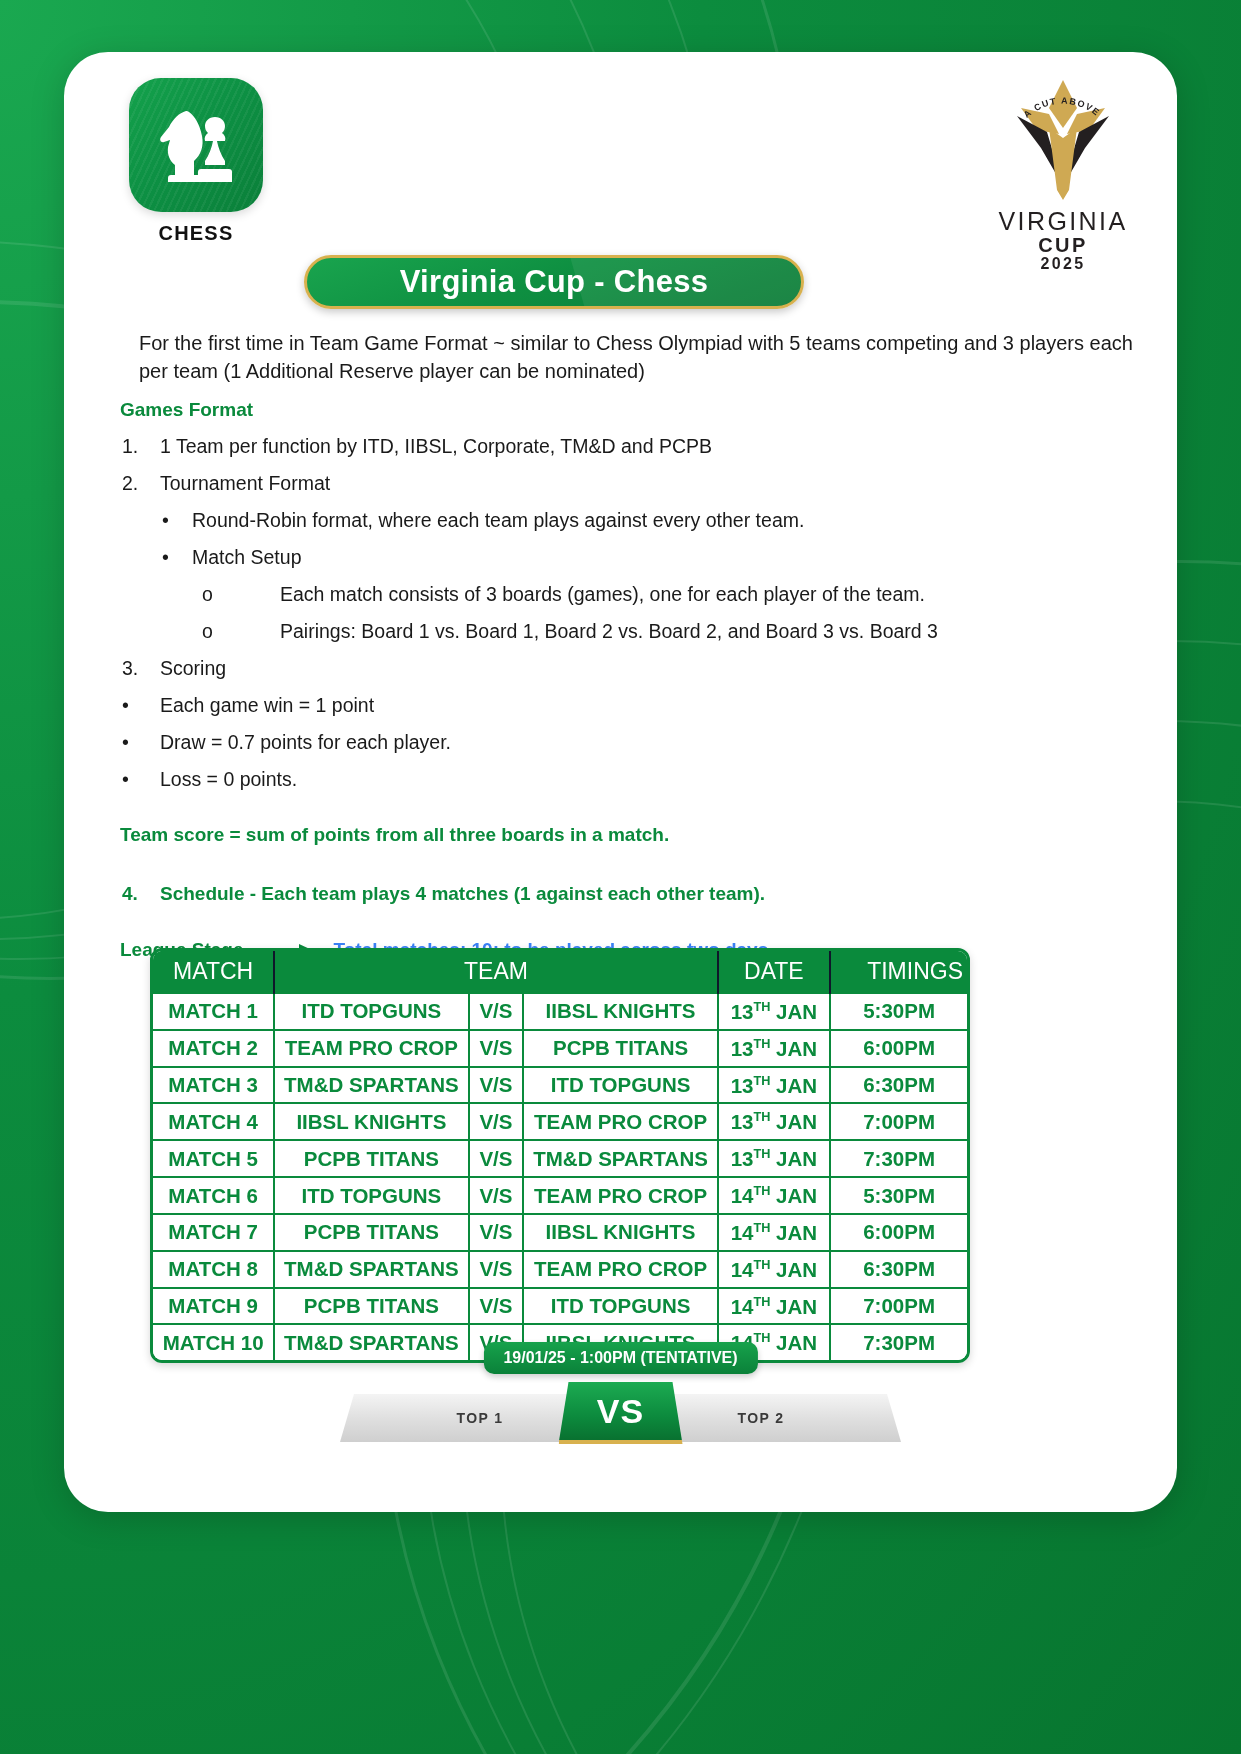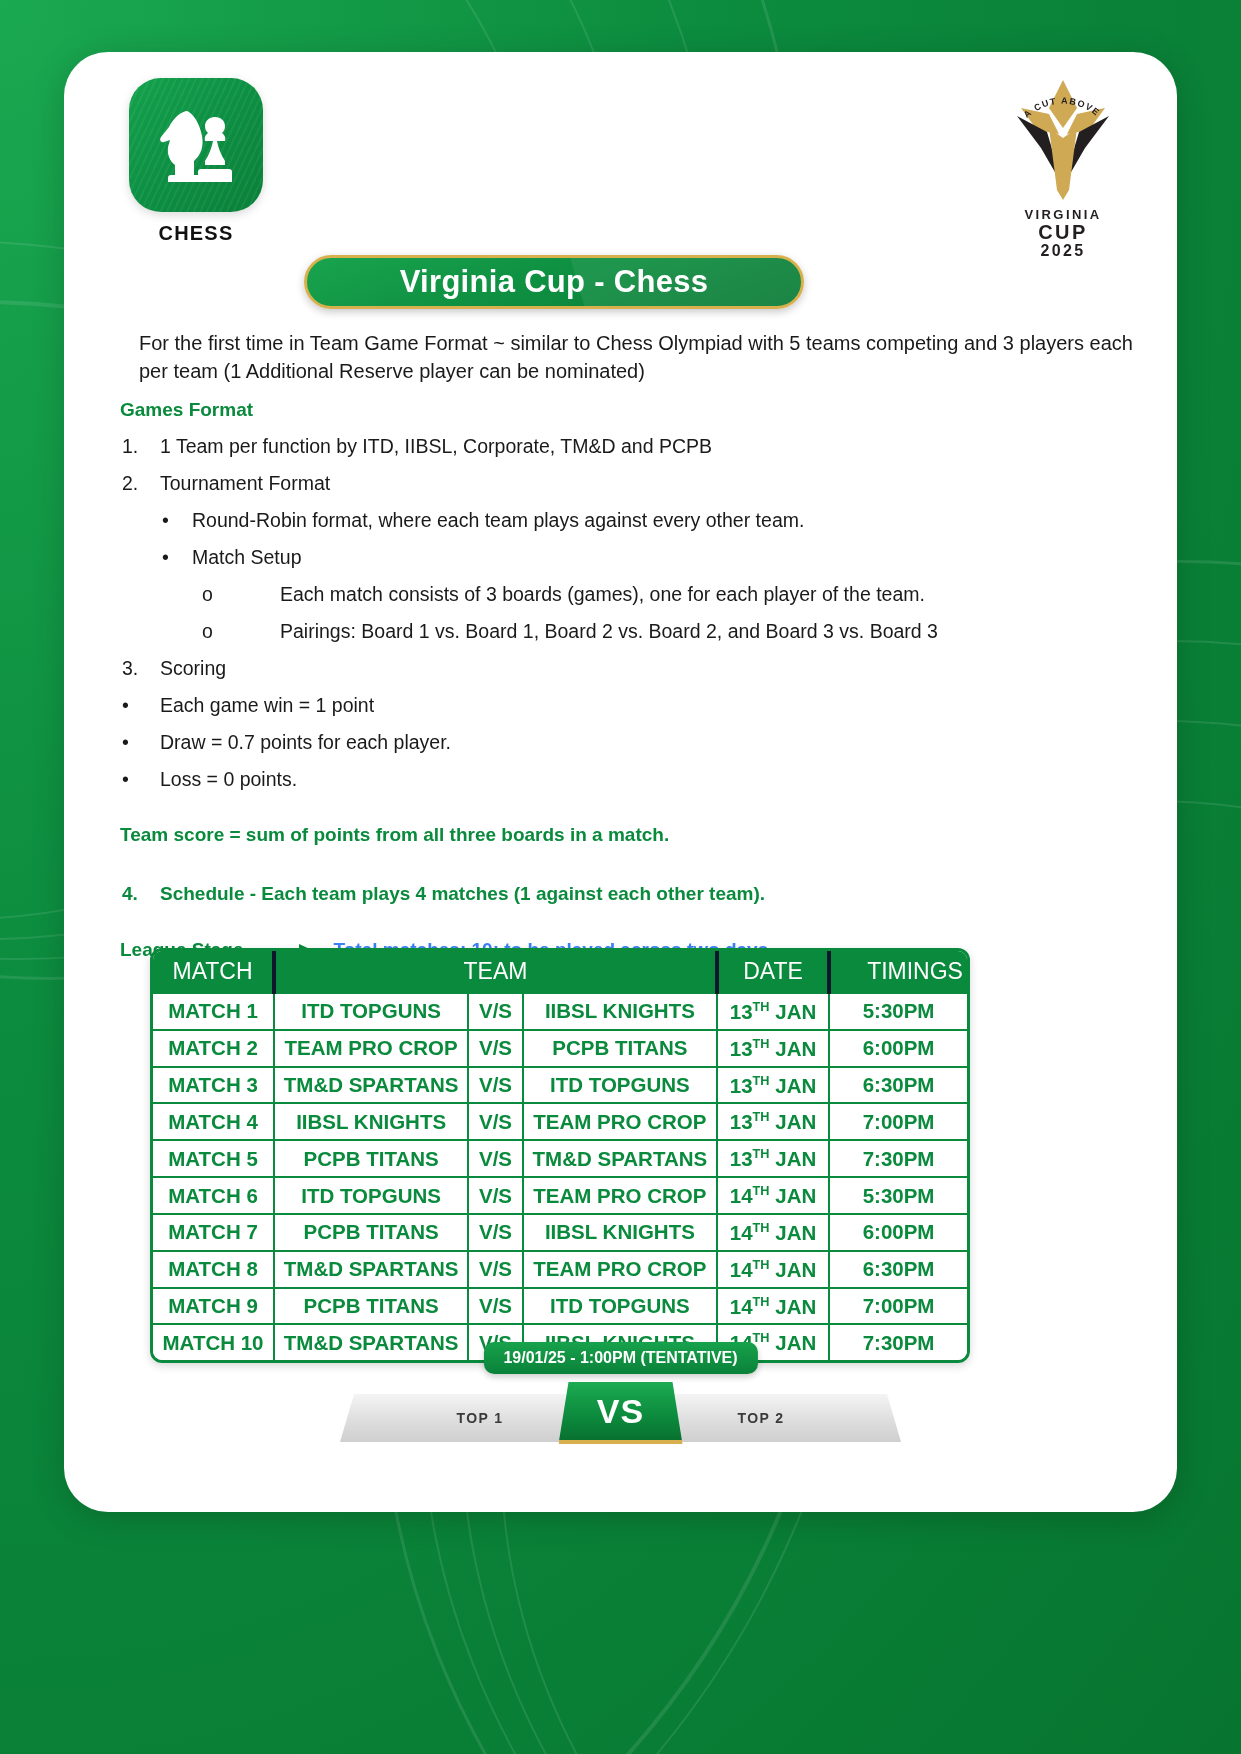--- a/index.html
+++ b/index.html
@@ -61,21 +61,21 @@
   .app-icon-label {
     margin-top:10px;
     font-size:20px; font-weight:bold; letter-spacing:1.2px;
     color:#111; font-family:"Liberation Sans", sans-serif;
   }
 
   
   .vc-logo { position:absolute; right:44px; top:26px; width:140px; text-align:center; }
   .vc-logo .mark { width:112px; height:126px; margin:0 auto; position:relative; }
   .vc-logo .wordmark { margin-top:4px; line-height:1.06; color:#231f20; }
-  .vc-logo .wm1 { font-size:13px; font-weight:bold; letter-spacing:2.4px; }
+  .vc-logo .wm1 { font-size:25px; font-weight:normal; letter-spacing:2.4px; }
   .vc-logo .wm2 { font-size:20px; font-weight:bold; letter-spacing:2.4px; }
   .vc-logo .wm3 { font-size:16px; font-weight:bold; letter-spacing:2.4px; }
 
   
   #title-banner {
     position:absolute; left:240px; top:203px;
     width:500px; height:54px;
     border-radius:27px;
     background:linear-gradient(160deg,#19a44e 0%,#0e8f41 48%,#0b7b37 100%);
     border:3px solid #d8b14e;
@@ -128,21 +128,21 @@
     border:3px solid #0a8a3c;
     border-radius:12px;
     overflow:hidden;
     box-shadow:0 3px 9px rgba(0,0,0,0.16);
   }
   table { border-collapse:collapse; width:100%; }
   thead th {
     background:#0a8a3c; color:#fff;
     font-size:23px; font-weight:normal;
     padding:7px 4px; text-align:center;
-    border-right:4px solid #0f172a;
+    border-right:2px solid #0f172a;
   }
   thead th:last-child { border-right:none;padding-left:36px; }
   tbody td {
     color:#0a8a3c; font-weight:bold;
     font-size:20.5px; text-align:center;
     padding:5px 4px;
     border-right:2px solid #0a8a3c;
     border-top:2px solid #0a8a3c;
     background:#fff; white-space:nowrap;
   }

